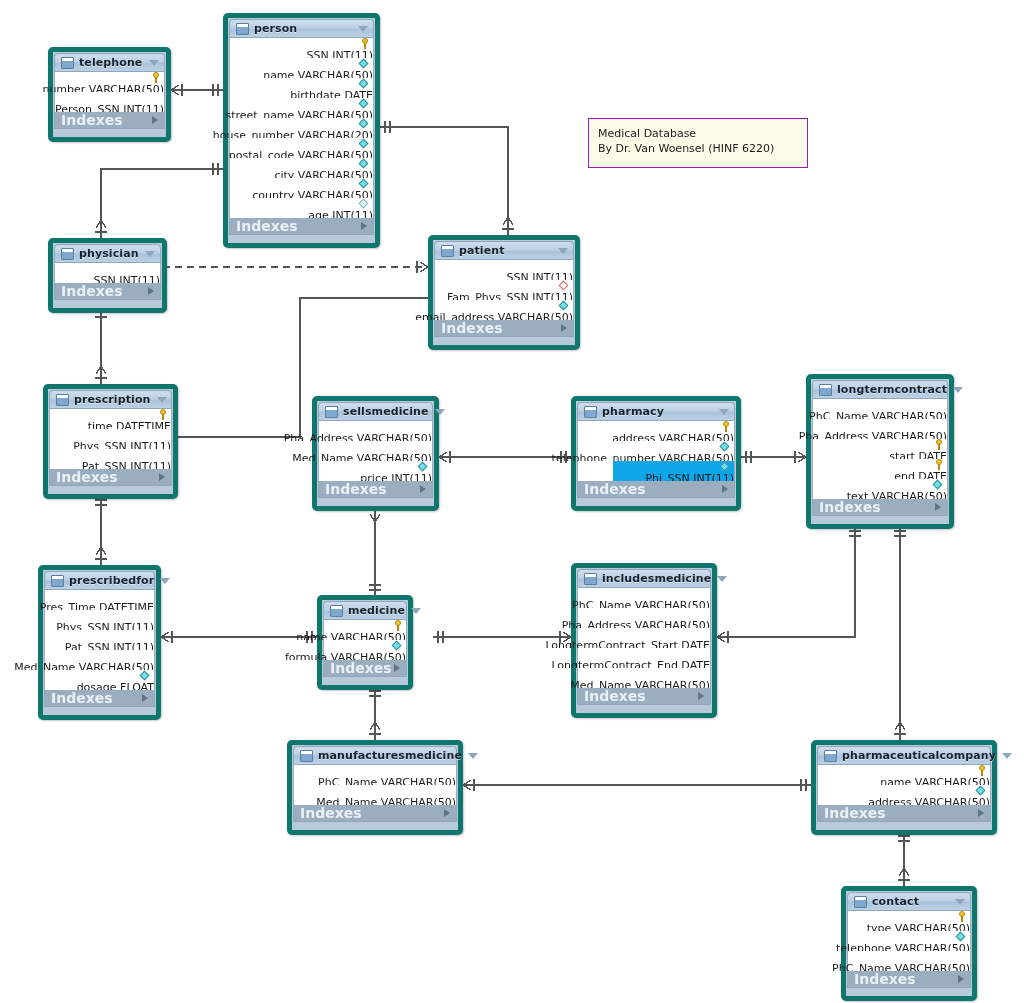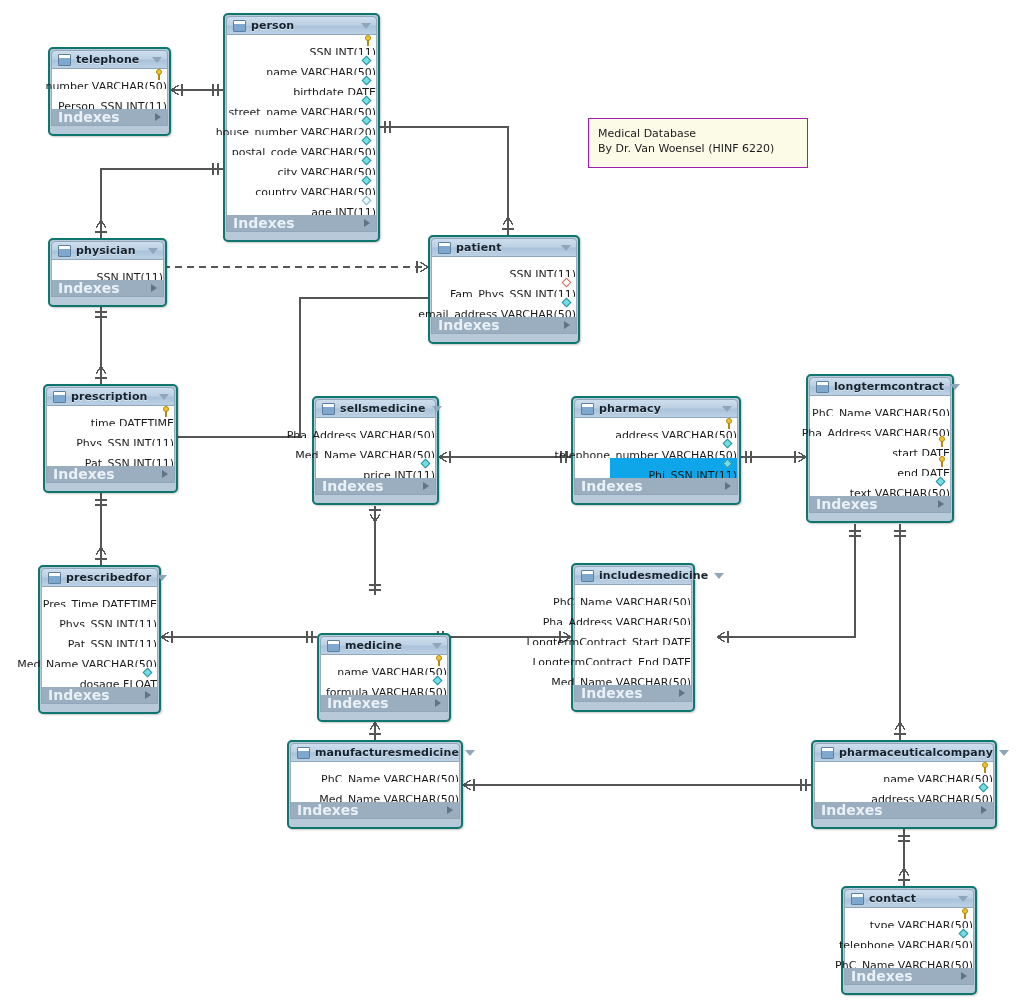--- a/index.html
+++ b/index.html
@@ -9,21 +9,21 @@
     font-family:"DejaVu Sans", sans-serif;
     overflow:hidden;
   }
   #canvas{position:absolute;left:0;top:0;width:1024px;height:1003px;}
   #links{position:absolute;left:0;top:0;width:1024px;height:1003px;pointer-events:none;}
 
   
   .tbl{
     position:absolute;
     background:#b8cada;
-    border:2px solid #0f766e;
+    border:5px solid #0f766e;
     border-radius:5px;
     box-shadow:1px 1px 2px rgba(0,0,0,.22);
     padding:0 0 8px 0;
     box-sizing:border-box;
   }
   .tbl-hdr{
     height:19px;
     display:flex;align-items:center;
     padding:0 5px 0 6px;
     background:linear-gradient(to bottom,#cddeee 0%,#bcd0e3 48%,#a9c2da 52%,#bcd1e4 100%);
@@ -433,42 +433,42 @@
           <div class="col">
             <span class="ic diamond"></span>
             <span class="ctext">dosage FLOAT</span>
           </div>
         </div>
         <div class="idx">
           <span class="idx-label">Indexes</span>
           <span class="idx-caret"></span>
         </div>
       </div>
-      <div class="tbl" style="left: 317px; top: 595px; width: 134px; margin-top: 38px;">
+      <div class="tbl" style="left: 317px; top: 595px; width: 96px;">
         <div class="tbl-hdr">
           <span class="tbl-ico"></span>
           <span class="tbl-name">medicine</span>
           <span class="tbl-caret"></span>
         </div>
         <div class="cols">
           <div class="col">
             <span class="ic key"></span>
             <span class="ctext">name VARCHAR(50)</span>
           </div>
           <div class="col">
             <span class="ic diamond"></span>
             <span class="ctext">formula VARCHAR(50)</span>
           </div>
         </div>
         <div class="idx">
           <span class="idx-label">Indexes</span>
           <span class="idx-caret"></span>
         </div>
       </div>
-      <div class="tbl" style="left: 571px; top: 563px; width: 124px;">
+      <div class="tbl" style="left: 571px; top: 563px; width: 146px;">
         <div class="tbl-hdr">
           <span class="tbl-ico"></span>
           <span class="tbl-name">includesmedicine</span>
           <span class="tbl-caret"></span>
         </div>
         <div class="cols">
           <div class="col">
             <span class="ic none"></span>
             <span class="ctext">PhC_Name VARCHAR(50)</span>
           </div>

